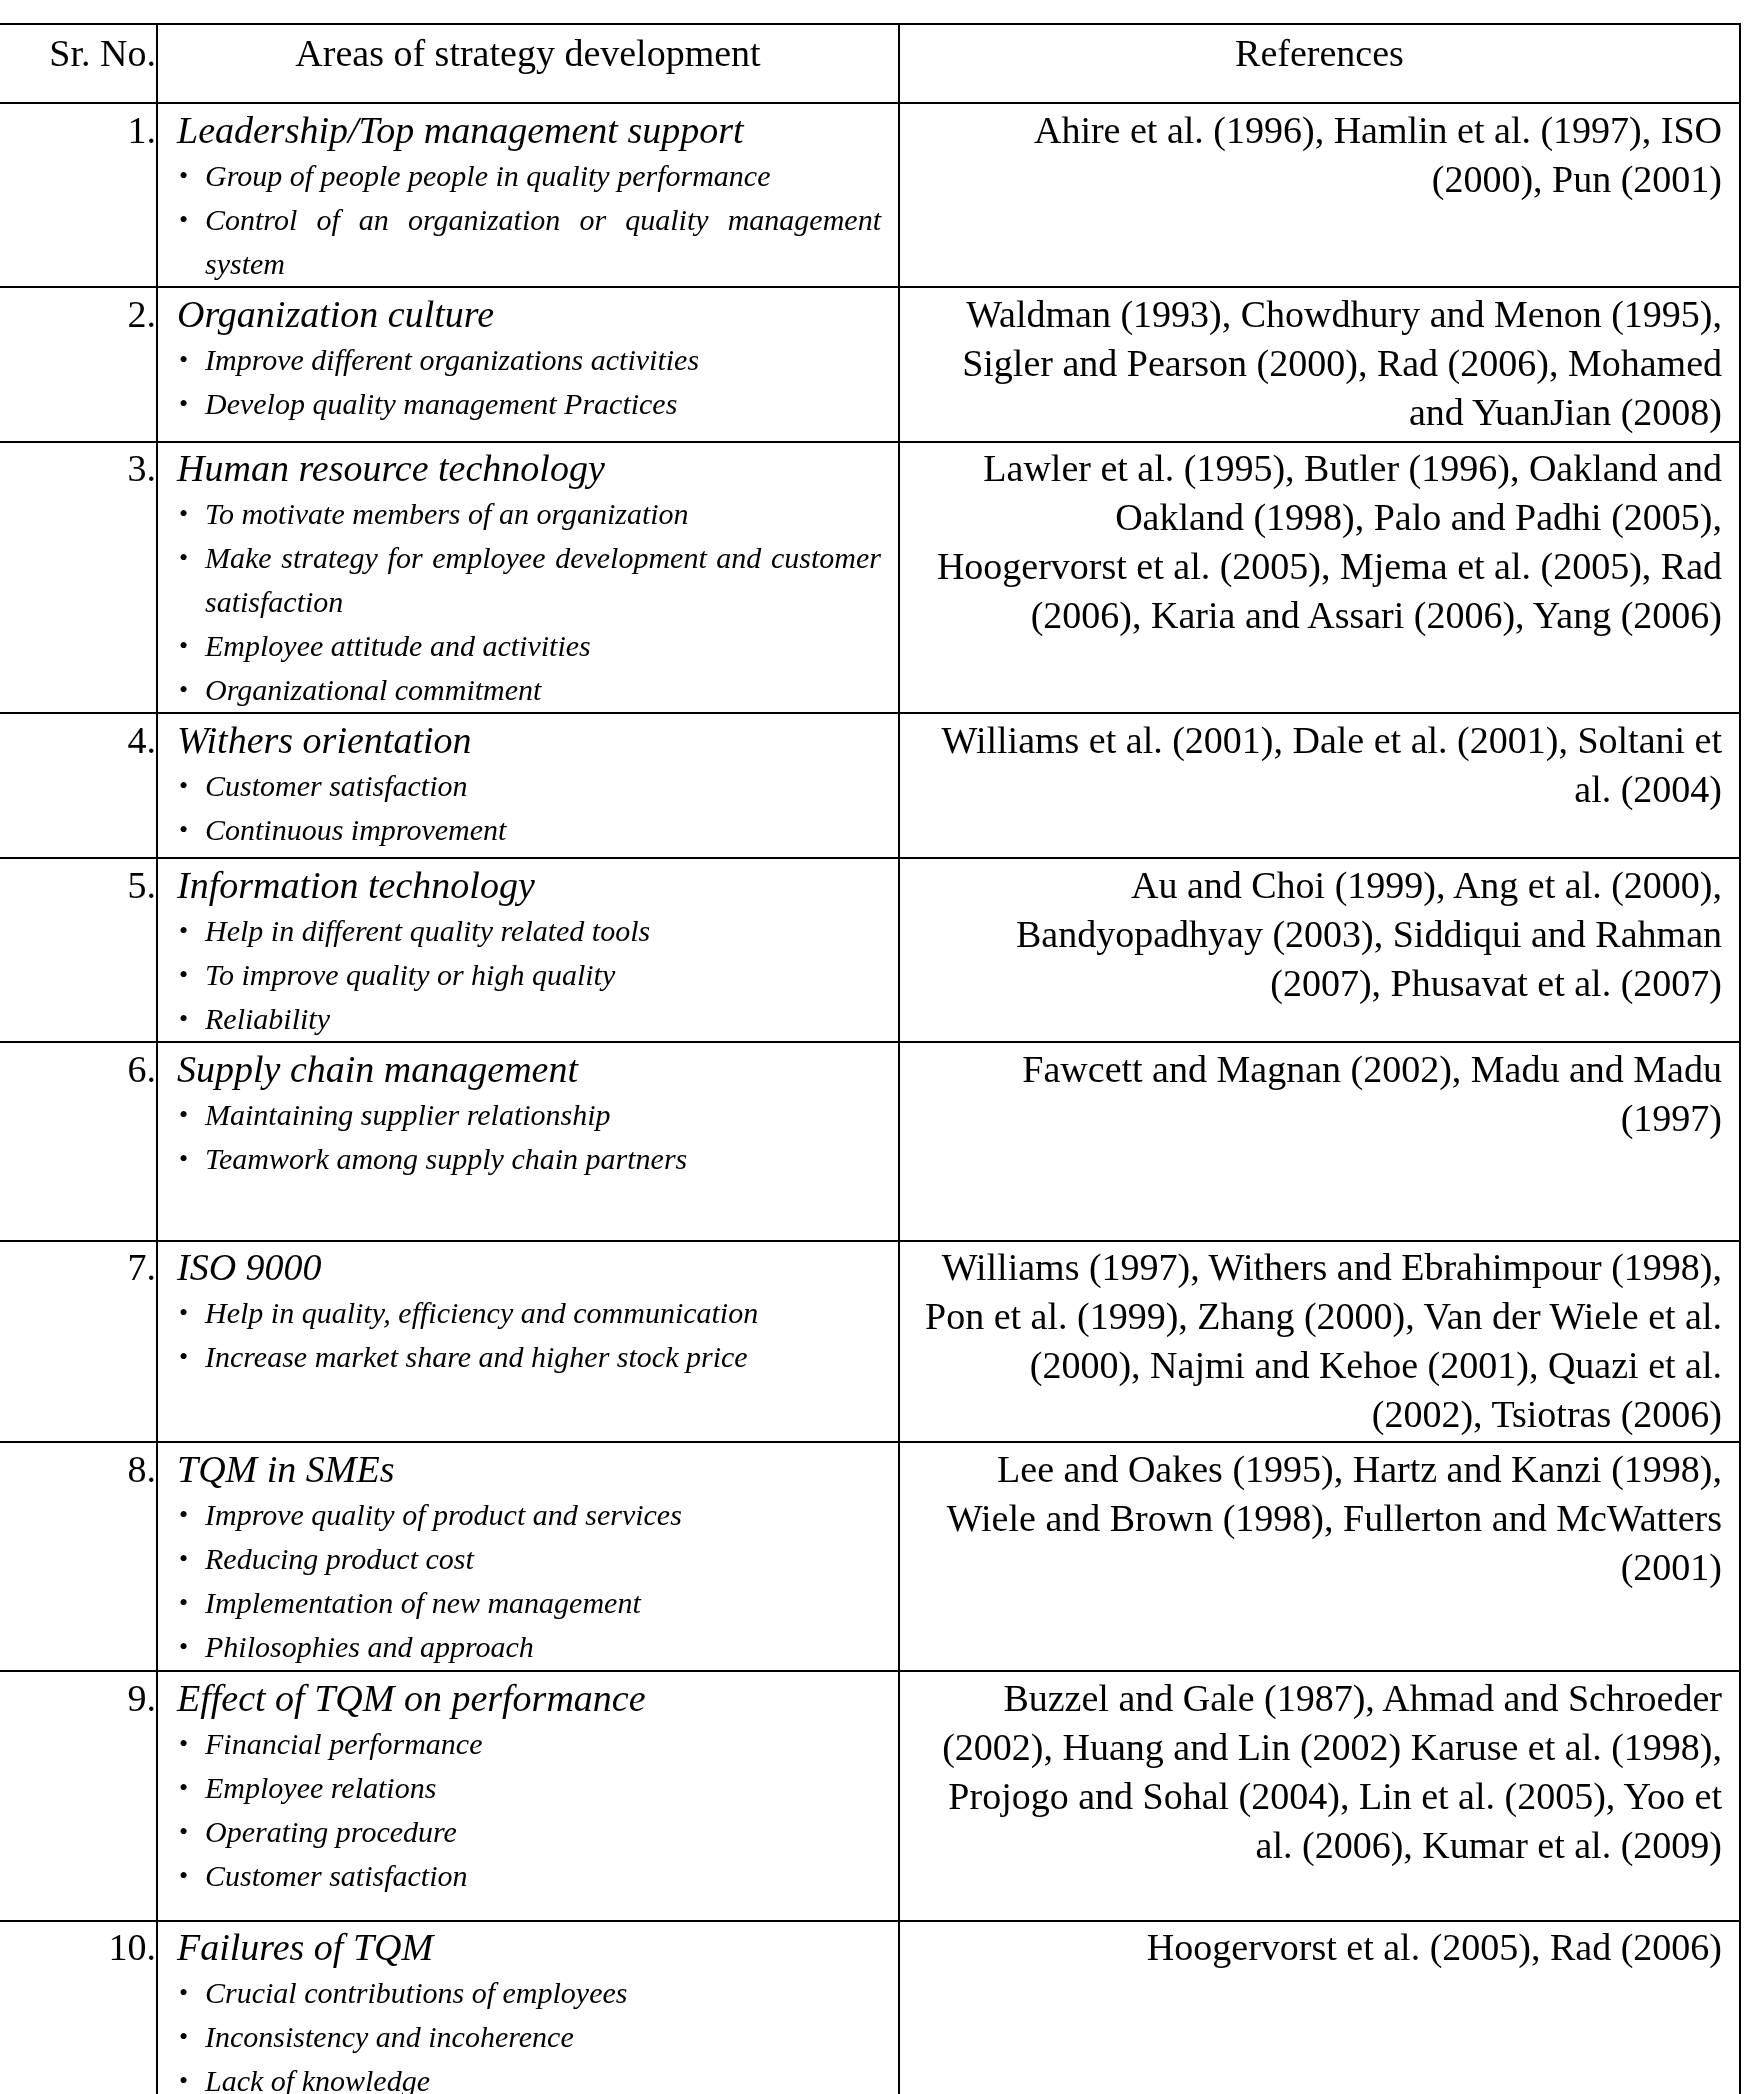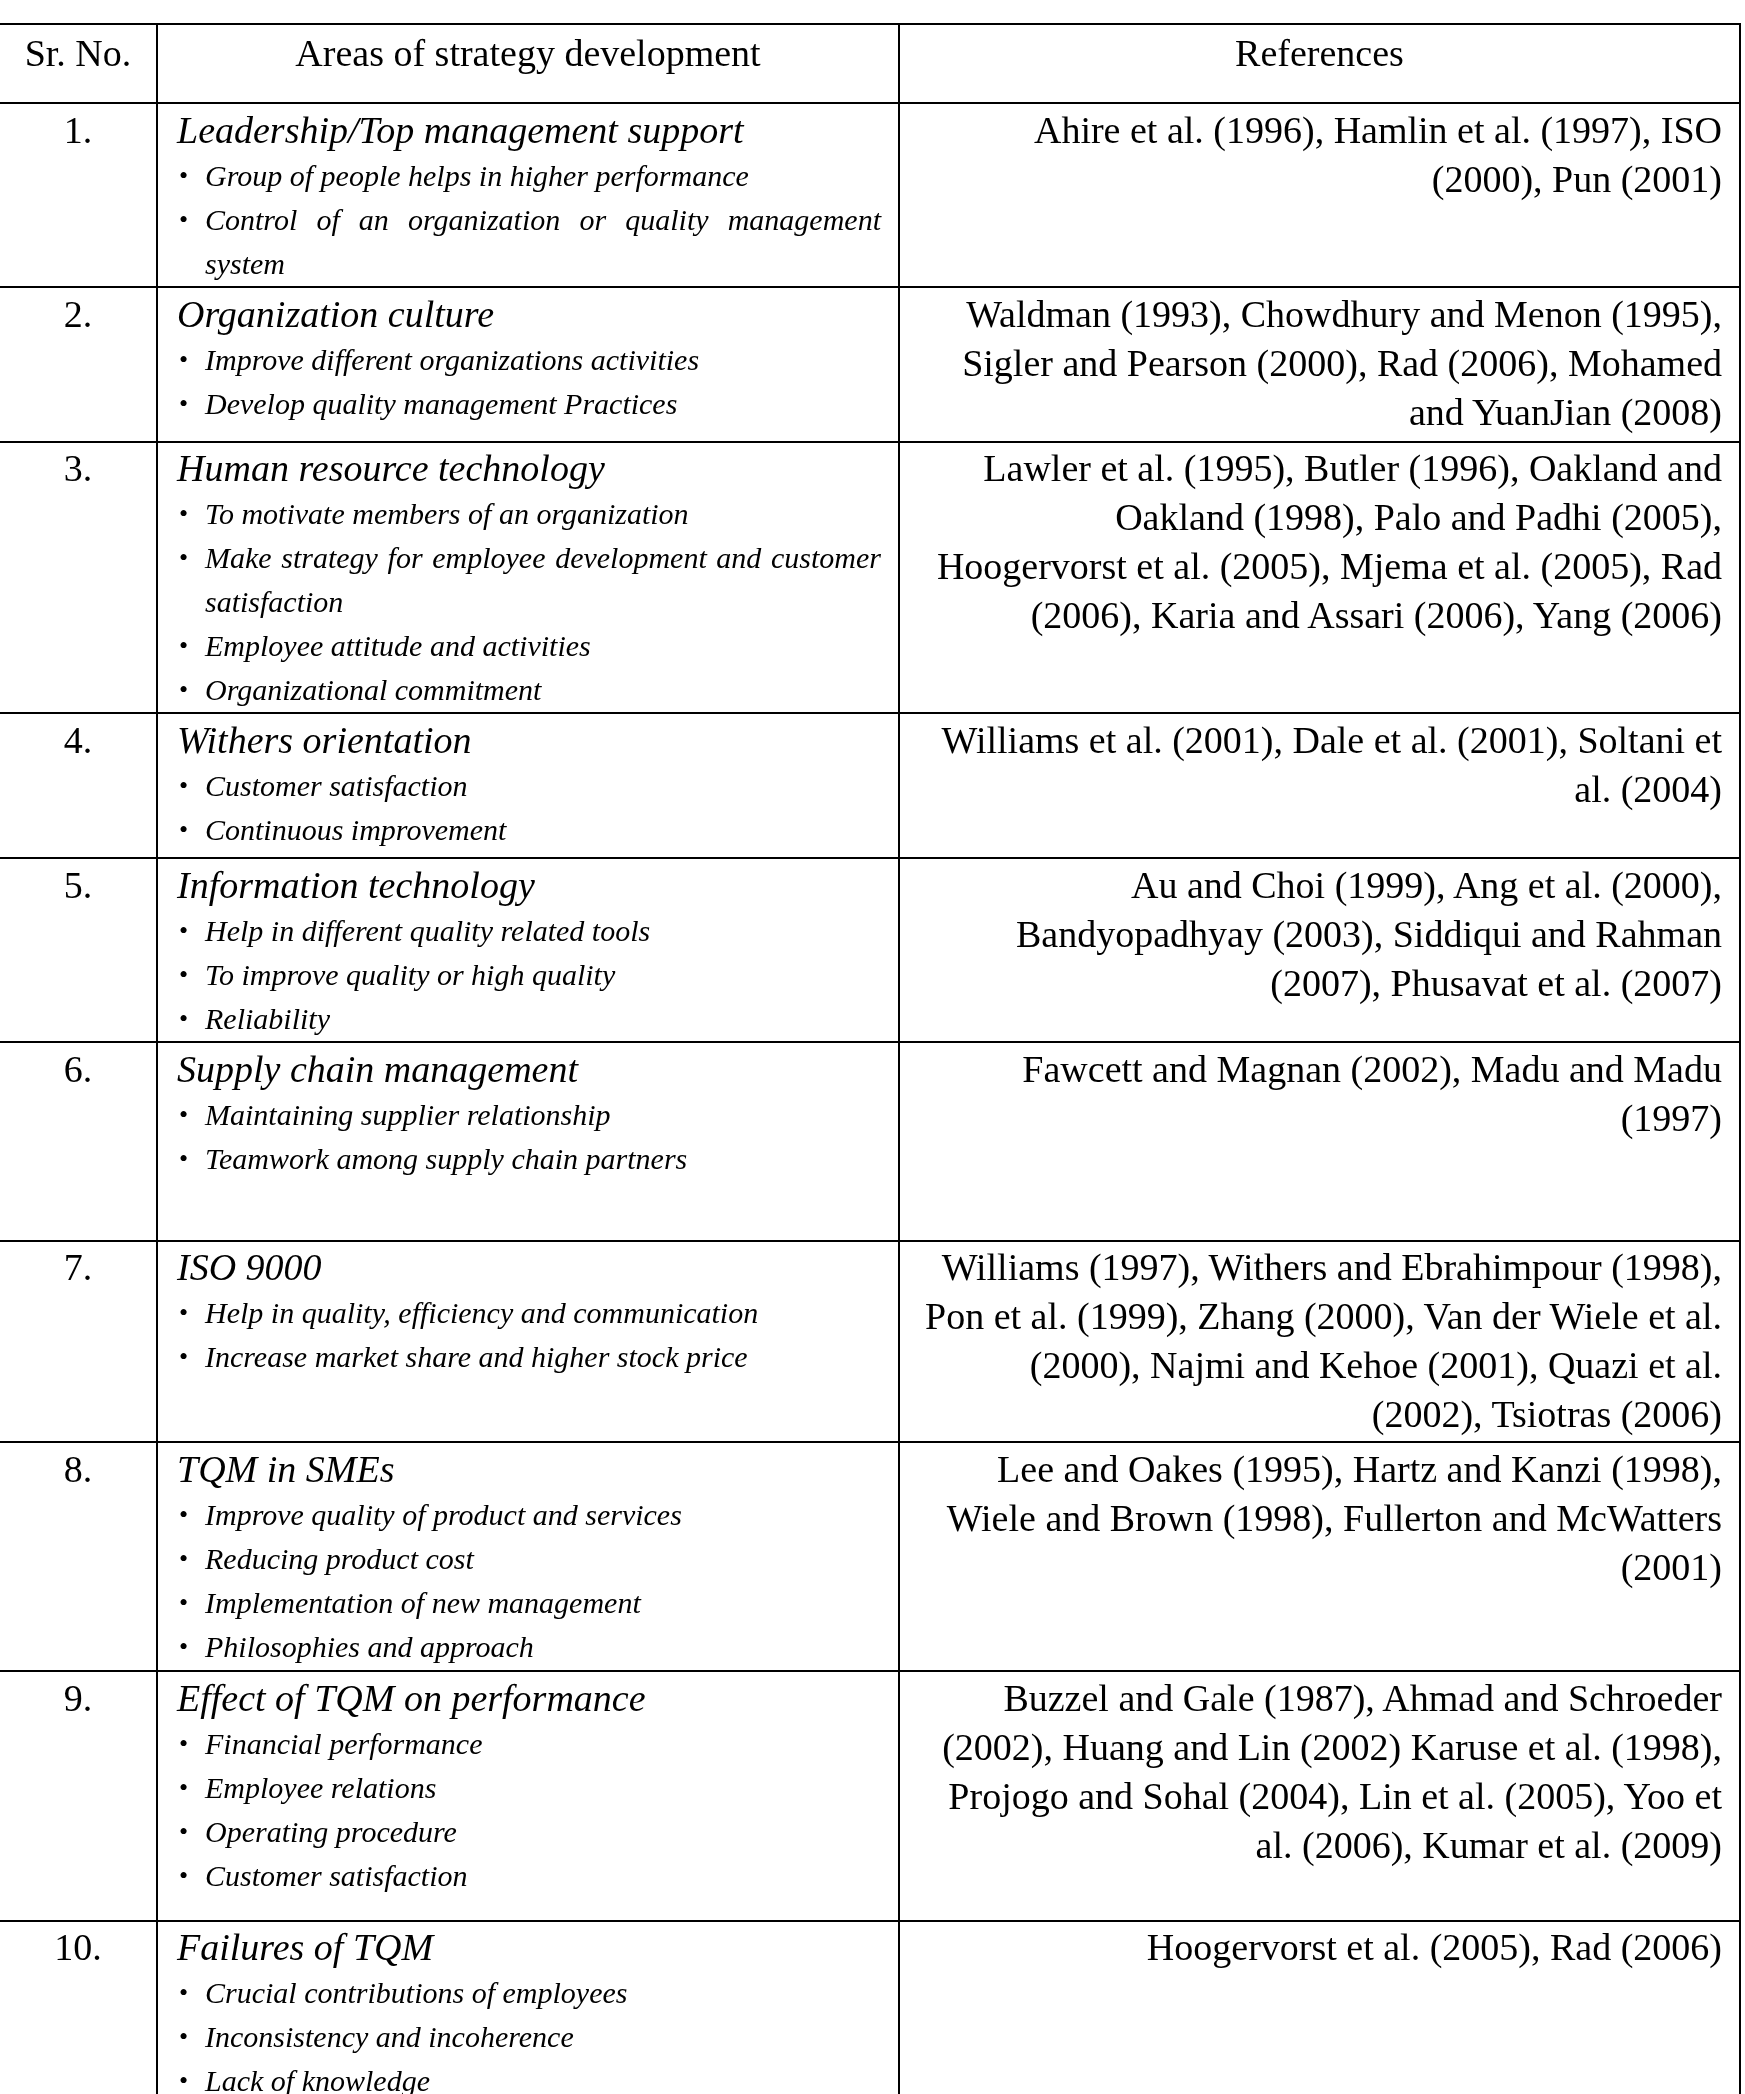--- a/index.html
+++ b/index.html
@@ -5,21 +5,21 @@
   html, body { margin: 0; padding: 0; background: #ffffff; }
   body { width: 1746px; height: 2094px; position: relative; overflow: hidden;
          font-family: "Liberation Serif", "DejaVu Serif", serif; color: #000; }
   table.strategy {
     position: absolute; left: 0; top: 23px;
     width: 1739px; border-collapse: collapse; table-layout: fixed;
   }
   table.strategy td, table.strategy th {
     border: 2.6px solid #000; vertical-align: top; padding: 0;
   }
-  table.strategy tr > :first-child { border-left: none; }
+  table.strategy tr > :first-child { border-left: none; text-align: right; }
   col.c1 { width: 157px; }
   col.c2 { width: 742px; }
   col.c3 { width: 841px; }
   th { font-weight: normal; font-size: 38px; line-height: 50px; height: 74px; padding-top: 3.4px !important; text-align: center; }
   td.num { text-align: center; font-size: 38px; line-height: 48px; padding-top: 1.7px !important; }
   td.area { padding: 1.7px 17px 0 19px !important; font-style: italic; }
   .area-title { font-size: 38px; line-height: 48px; }
   ul.bullets { list-style: none; margin: 0; padding: 0; }
   ul.bullets li { position: relative; padding-left: 28px; font-size: 30px; line-height: 44px; text-align: justify; }
   ul.bullets li .bullet { position: absolute; left: 1.7px; top: 0; font-size: 26px; }
@@ -50,21 +50,21 @@
       <th>Areas of strategy development</th>
       <th>References</th>
     </tr>
   </thead>
   <tbody id="rows">
       <tr class="r1">
         <td class="num">1.</td>
         <td class="area">
           <div class="area-title">Leadership/Top management support</div>
           <ul class="bullets">
-            <li><span class="bullet">•</span><span>Group of people helps in higher performance</span></li>
+            <li><span class="bullet">•</span><span>Group of people people in quality performance</span></li>
             <li><span class="bullet">•</span><span>Control of an organization or quality management system</span></li>
           </ul>
         </td>
         <td class="refs">Ahire et al. (1996), Hamlin et al. (1997), ISO (2000),  Pun (2001)</td>
       </tr>
       <tr class="r2">
         <td class="num">2.</td>
         <td class="area">
           <div class="area-title">Organization culture</div>
           <ul class="bullets">

